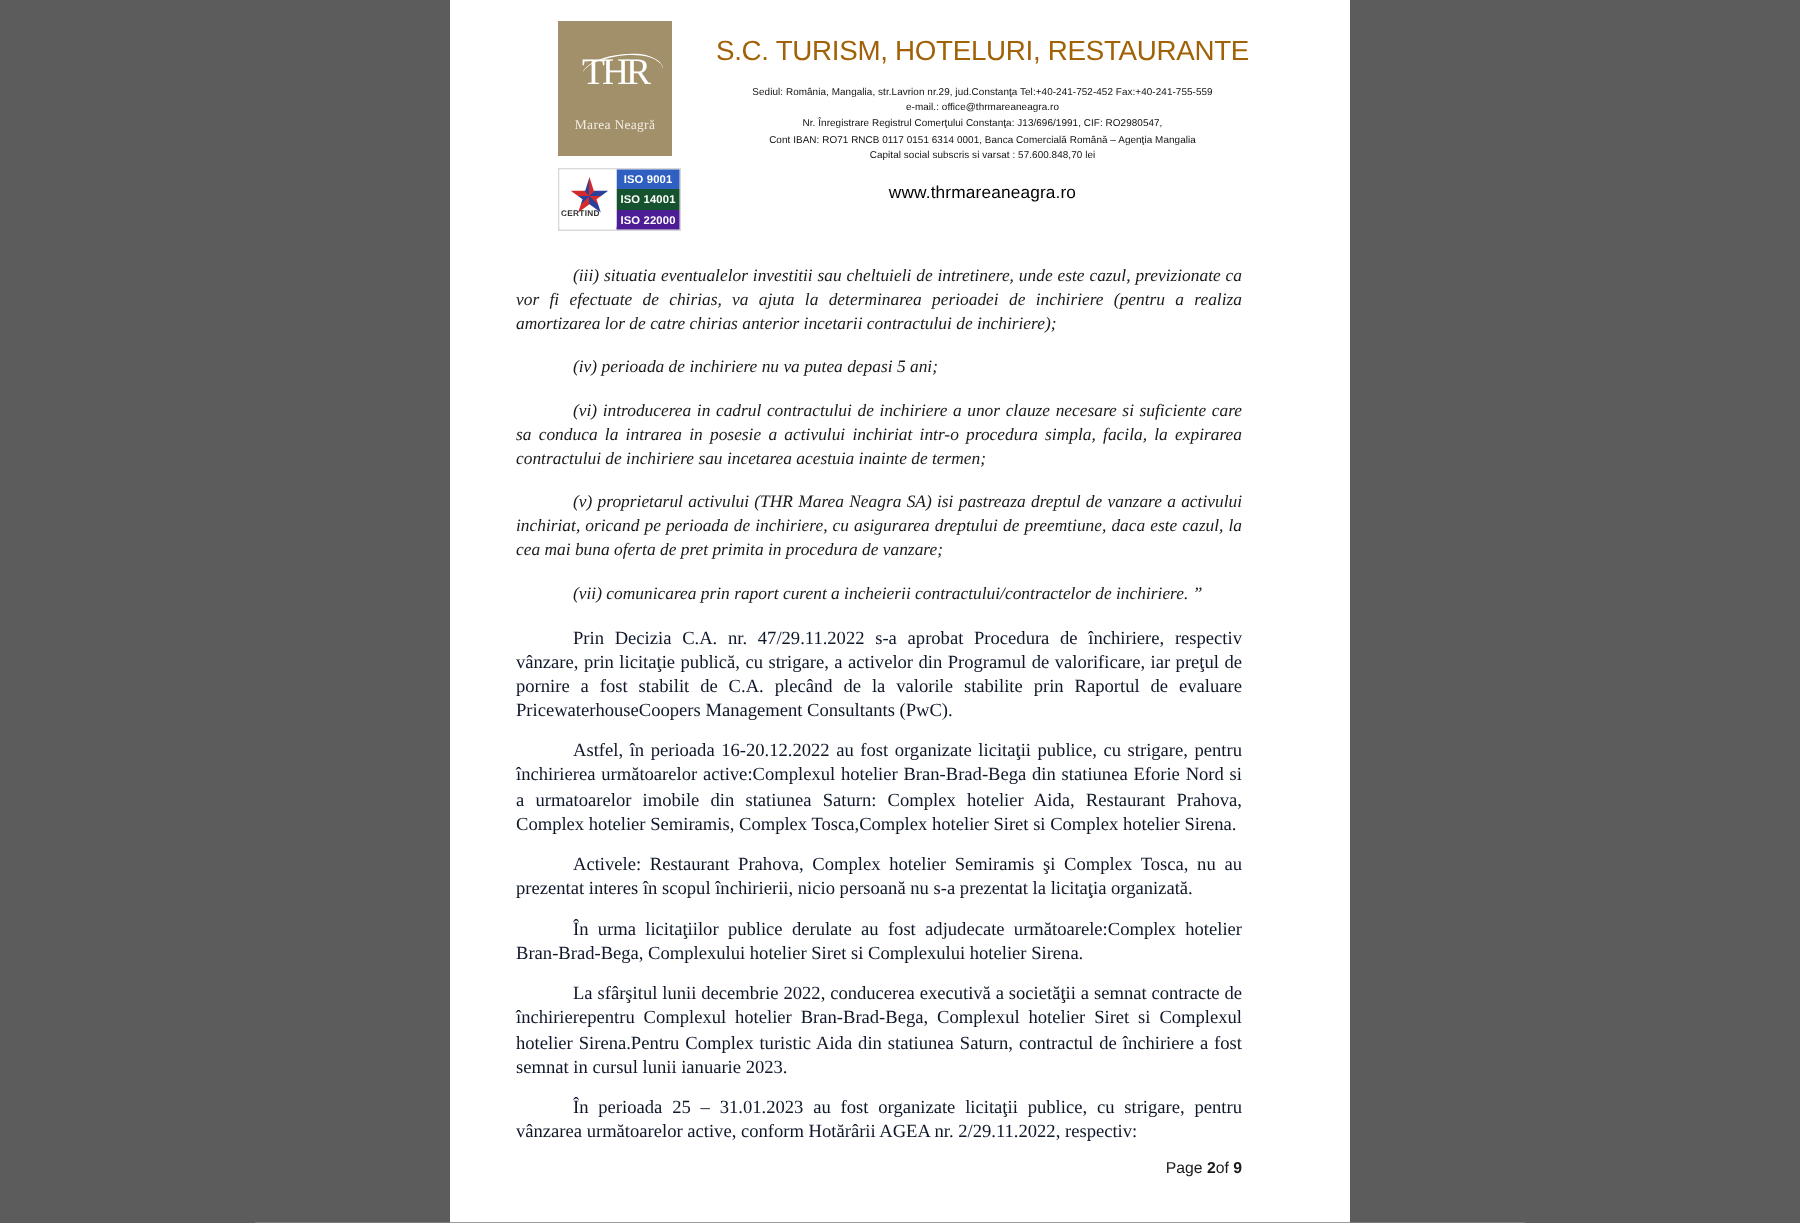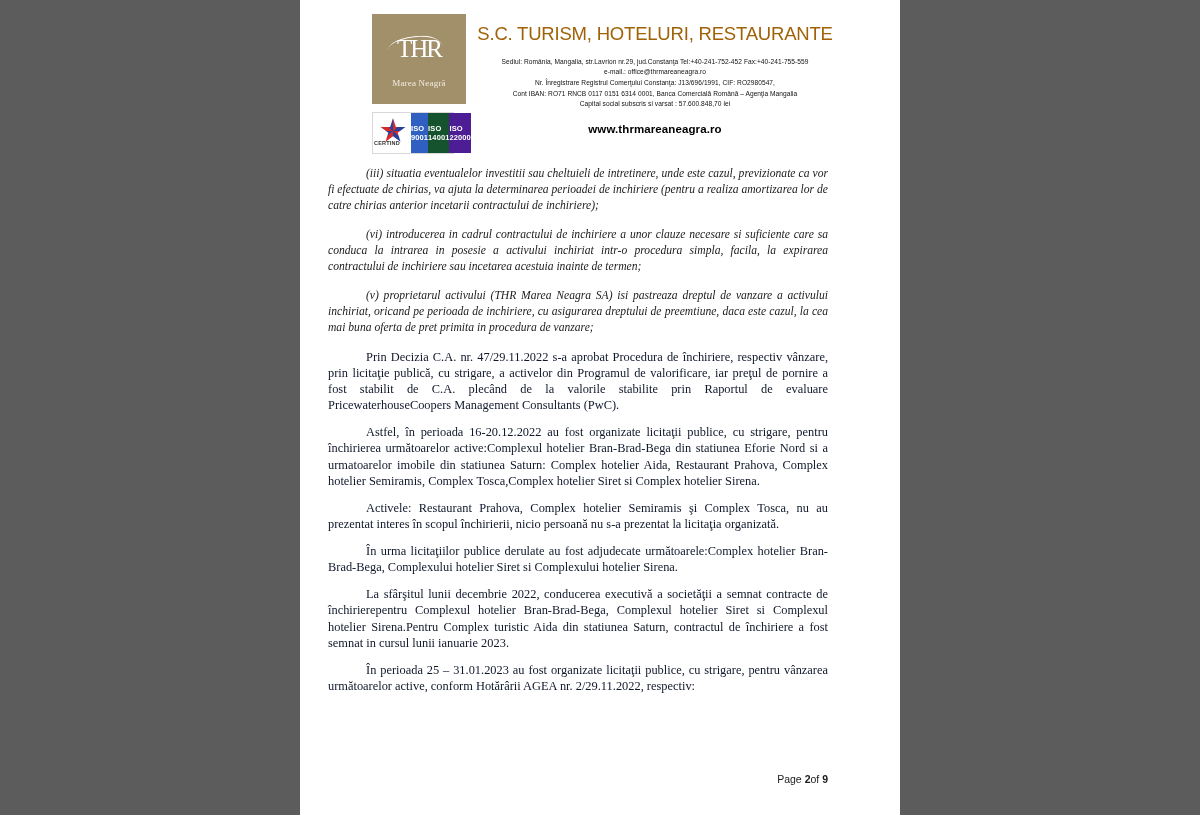--- a/index.html
+++ b/index.html
@@ -41,21 +41,21 @@
     height: 148px;
     padding: 0 0 0 0;
   }
   .logo-block {
     position: absolute;
     left: 72px;
     top: 0px;
     width: 86px;
   }
   .logo-square {
-    width: 94px;
+    width: 76px;
     height: 90px;
     background: #a2906b;
     position: relative;
     display: block;
   }
   .logo-mark {
     position: absolute;
     left: 0; right: 0;
     top: 22px;
     text-align: center;
@@ -129,21 +129,21 @@
     bottom: 5px;
     font-family: "Liberation Sans", sans-serif;
     font-size: 5.5px;
     font-weight: bold;
     color: #333;
     letter-spacing: .2px;
   }
   .iso-bars {
     flex: 1 1 auto;
     display: flex;
-    flex-direction: row;
+    flex-direction: column;
   }
   .iso-bar {
     flex: 1 1 33.33%;
     display: flex;
     align-items: center;
     justify-content: center;
     color: #ffffff;
     font-family: "Liberation Sans", sans-serif;
     font-size: 7.5px;
     font-weight: bold;
@@ -171,30 +171,30 @@
     font-family: "Liberation Sans", sans-serif;
     font-size: 6.6px;
     line-height: 1.62;
     color: #111111;
     margin-top: 11px;
     letter-spacing: .05px;
   }
   .company-web {
     font-family: "Liberation Sans", sans-serif;
     font-size: 11.5px;
-    font-weight: bold;
+    font-weight: normal;
     color: #000000;
     margin-top: 13px;
     letter-spacing: .1px;
   }
 
   
   .doc-body {
-    padding: 0 72px 0 28px;
-    margin-top: 4px;
+    padding: 0 72px 0 44px;
+    margin-top: 14px;
   }
   p.para {
     margin: 0 0 11px 0;
     text-align: justify;
     text-indent: 38px;
     font-family: "Liberation Serif", serif;
     font-size: 12.4px;
     line-height: 1.30;
     color: #0f172a;
     -moz-hyphens: none;
@@ -263,22 +263,24 @@
           <div>Cont IBAN: RO71 RNCB 0117 0151 6314 0001, Banca Comercială Română – Agenţia Mangalia</div>
           <div>Capital social subscris si varsat : 57.600.848,70 lei</div>
         </div>
         <div class="company-web">www.thrmareaneagra.ro</div>
       </div>
     </div>
 
     <div class="doc-body">
 
       <p class="para it">(iii) situatia eventualelor investitii sau cheltuieli de intretinere, unde este cazul, previzionate ca vor fi efectuate de chirias, va ajuta la determinarea perioadei de inchiriere (pentru a realiza amortizarea lor de catre chirias anterior incetarii contractului de inchiriere);</p>
+      <p class="para it">(iv) perioada de inchiriere nu va putea depasi 5 ani;</p>
       <p class="para it">(vi) introducerea in cadrul contractului de inchiriere  a unor clauze necesare si suficiente care sa conduca la intrarea in posesie a activului inchiriat intr-o procedura simpla, facila, la expirarea contractului de inchiriere sau incetarea acestuia inainte de termen;</p>
       <p class="para it">(v) proprietarul activului (THR Marea Neagra SA) isi pastreaza dreptul de vanzare a activului inchiriat, oricand pe perioada de inchiriere, cu asigurarea dreptului de preemtiune, daca este cazul, la cea mai buna oferta de pret primita in procedura de vanzare;</p>
+      <p class="para it">(vii) comunicarea prin raport curent a incheierii contractului/contractelor de inchiriere. ”</p>
 
       <p class="para">Prin Decizia C.A. nr. 47/29.11.2022 s-a aprobat Procedura de închiriere, respectiv vânzare, prin licitaţie publică, cu strigare, a activelor din Programul de valorificare, iar preţul de pornire a fost stabilit de C.A. plecând de la valorile stabilite prin Raportul de evaluare PricewaterhouseCoopers Management Consultants (PwC).</p>
 
       <p class="para"><span>Astfel, în perioada 16-20.12.2022 au fost organizate licitaţii publice, cu strigare, </span><span class="b">pentru închirierea următoarelor active</span><span>:Complexul hotelier Bran-Brad-Bega din statiunea Eforie Nord si a urmatoarelor imobile din statiunea Saturn: Complex hotelier Aida, Restaurant Prahova, Complex hotelier Semiramis, Complex Tosca,Complex hotelier  Siret si Complex hotelier Sirena.</span></p>
 
       <p class="para">Activele: Restaurant Prahova, Complex hotelier Semiramis şi Complex Tosca, nu au prezentat interes în scopul închirierii, nicio persoană nu s-a prezentat la licitaţia organizată.</p>
 
       <p class="para">În urma licitaţiilor publice derulate au fost adjudecate următoarele:Complex hotelier Bran-Brad-Bega, Complexului hotelier Siret si Complexului hotelier Sirena.</p>
 
       <p class="para">La sfârşitul lunii decembrie 2022, conducerea executivă a societăţii a semnat contracte de închirierepentru Complexul hotelier Bran-Brad-Bega, Complexul hotelier Siret  si Complexul hotelier Sirena.Pentru Complex turistic Aida din statiunea Saturn, contractul de închiriere a fost semnat in cursul lunii ianuarie 2023.</p>

